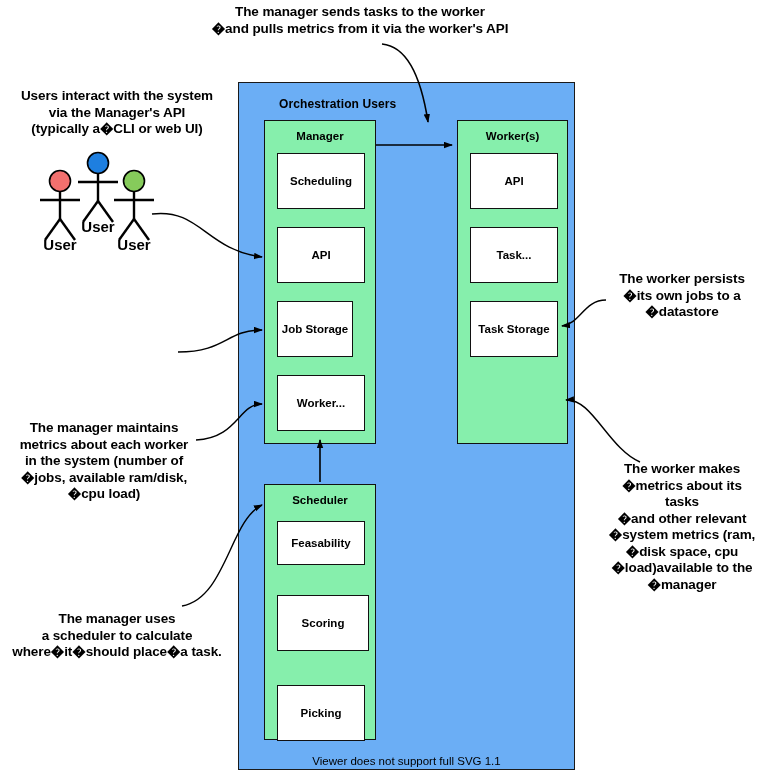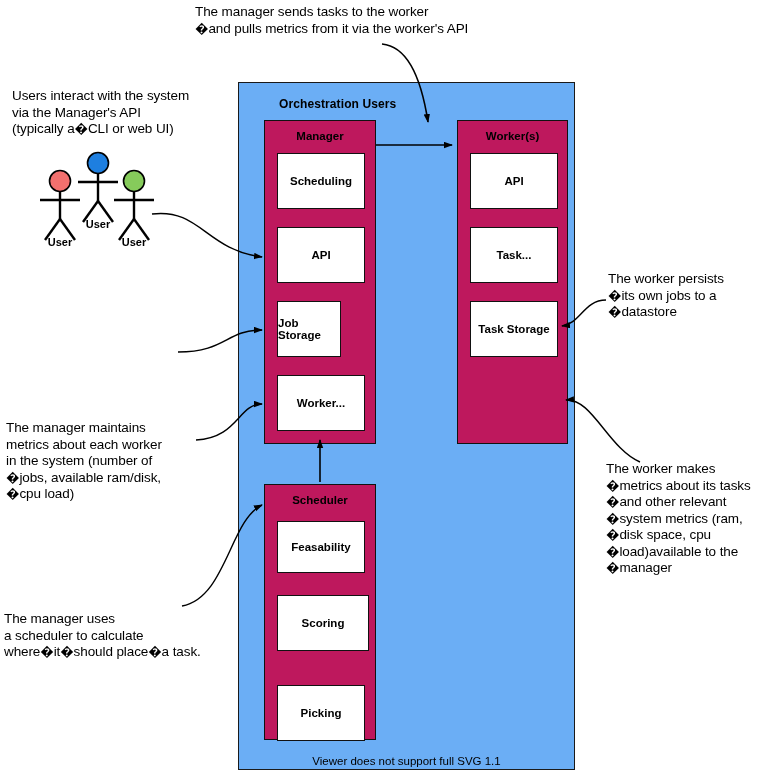--- a/index.html
+++ b/index.html
@@ -9,25 +9,25 @@
     font-family:"Liberation Sans", sans-serif;
     position:relative;
     overflow:hidden;
   }
   .stage{position:absolute;left:0;top:0;width:760px;height:771px;}
   svg.layer{position:absolute;left:0;top:0;width:760px;height:771px;}
 
   
   .anno{
     position:absolute;
-    font-weight:normal;
+    font-weight:bold;
     color:#000000;
     font-size:13.5px;
     line-height:16.5px;
-    text-align:left;
+    text-align:center;
     white-space:pre-line;
     letter-spacing:-0.1px;
   }
 
   
   .panel{
     position:absolute;
     background:#6BAEF5;
     border:1px solid #1a1a1a;
     box-sizing:border-box;
@@ -43,21 +43,21 @@
     position:absolute;
     font-size:11.5px;
     color:#000;
     text-align:center;
     width:100%;
     left:0;
   }
 
   .column{
     position:absolute;
-    background:#be185d;
+    background:#86efac;
     border:1.4px solid #111;
     box-sizing:border-box;
   }
   .column-title{
     position:absolute;
     left:0;right:0;
     text-align:center;
     font-size:11.5px;
     font-weight:bold;
     color:#000;
@@ -70,55 +70,55 @@
     box-sizing:border-box;
     display:flex;
     align-items:center;
     justify-content:center;
     font-size:11.5px;
     font-weight:bold;
     color:#000;
   }
   .fig-label{
     position:absolute;
-    font-size:11px;
+    font-size:15px;
     font-weight:bold;
     color:#000;
     text-align:center;
     width:60px;
   }
 </style>
 </head>
 <body>
 
 <div class="stage">
 
   <div class="panel" style="left:238px;top:82px;width:337px;height:688px;">
     <div class="panel-title" style="left:40px;top:14px;">Orchestration Users</div>
     <div class="panel-footer" style="top:672px;">Viewer does not support full SVG 1.1</div>
   </div>
 
   <div class="column" style="left:264px;top:120px;width:112px;height:324px;">
     <div class="column-title">Manager</div>
     <div class="cell" style="left:12px;top:32px;width:88px;height:56px;">Scheduling</div>
     <div class="cell" style="left:12px;top:106px;width:88px;height:56px;">API</div>
-    <div class="cell" style="left:12px;top:180px;width:64px;height:56px;">Job Storage</div>
+    <div class="cell" style="left:12px;top:180px;width:76px;height:56px;">Job Storage</div>
     <div class="cell" style="left:12px;top:254px;width:88px;height:56px;">Worker...</div>
   </div>
 
   <div class="column" style="left:457px;top:120px;width:111px;height:324px;">
     <div class="column-title">Worker(s)</div>
     <div class="cell" style="left:12px;top:32px;width:88px;height:56px;">API</div>
     <div class="cell" style="left:12px;top:106px;width:88px;height:56px;">Task...</div>
     <div class="cell" style="left:12px;top:180px;width:88px;height:56px;">Task Storage</div>
   </div>
 
   <div class="column" style="left:264px;top:484px;width:112px;height:256px;">
     <div class="column-title">Scheduler</div>
-    <div class="cell" style="left:12px;top:36px;width:88px;height:52px;">Feasability</div>
+    <div class="cell" style="left:12px;top:36px;width:88px;height:44px;">Feasability</div>
     <div class="cell" style="left:12px;top:110px;width:92px;height:56px;">Scoring</div>
     <div class="cell" style="left:12px;top:200px;width:88px;height:56px;">Picking</div>
   </div>
 
   <svg class="layer" viewBox="0 0 760 771">
     <defs>
       <marker id="arrow" markerWidth="9" markerHeight="9" refX="8" refY="3.2" orient="auto" markerUnits="userSpaceOnUse">
         <path d="M0,0 L9,3.2 L0,6.4 z" fill="#000"></path>
       </marker>
     </defs>

